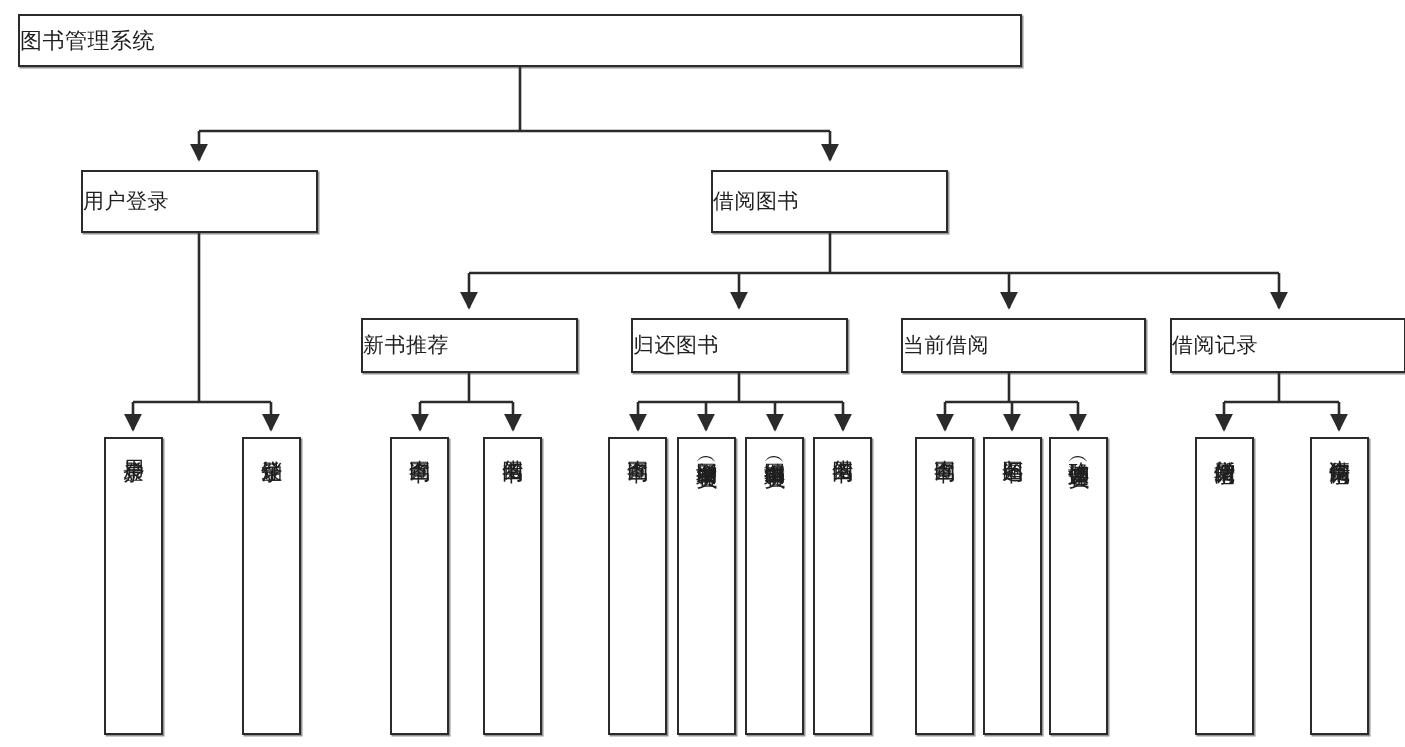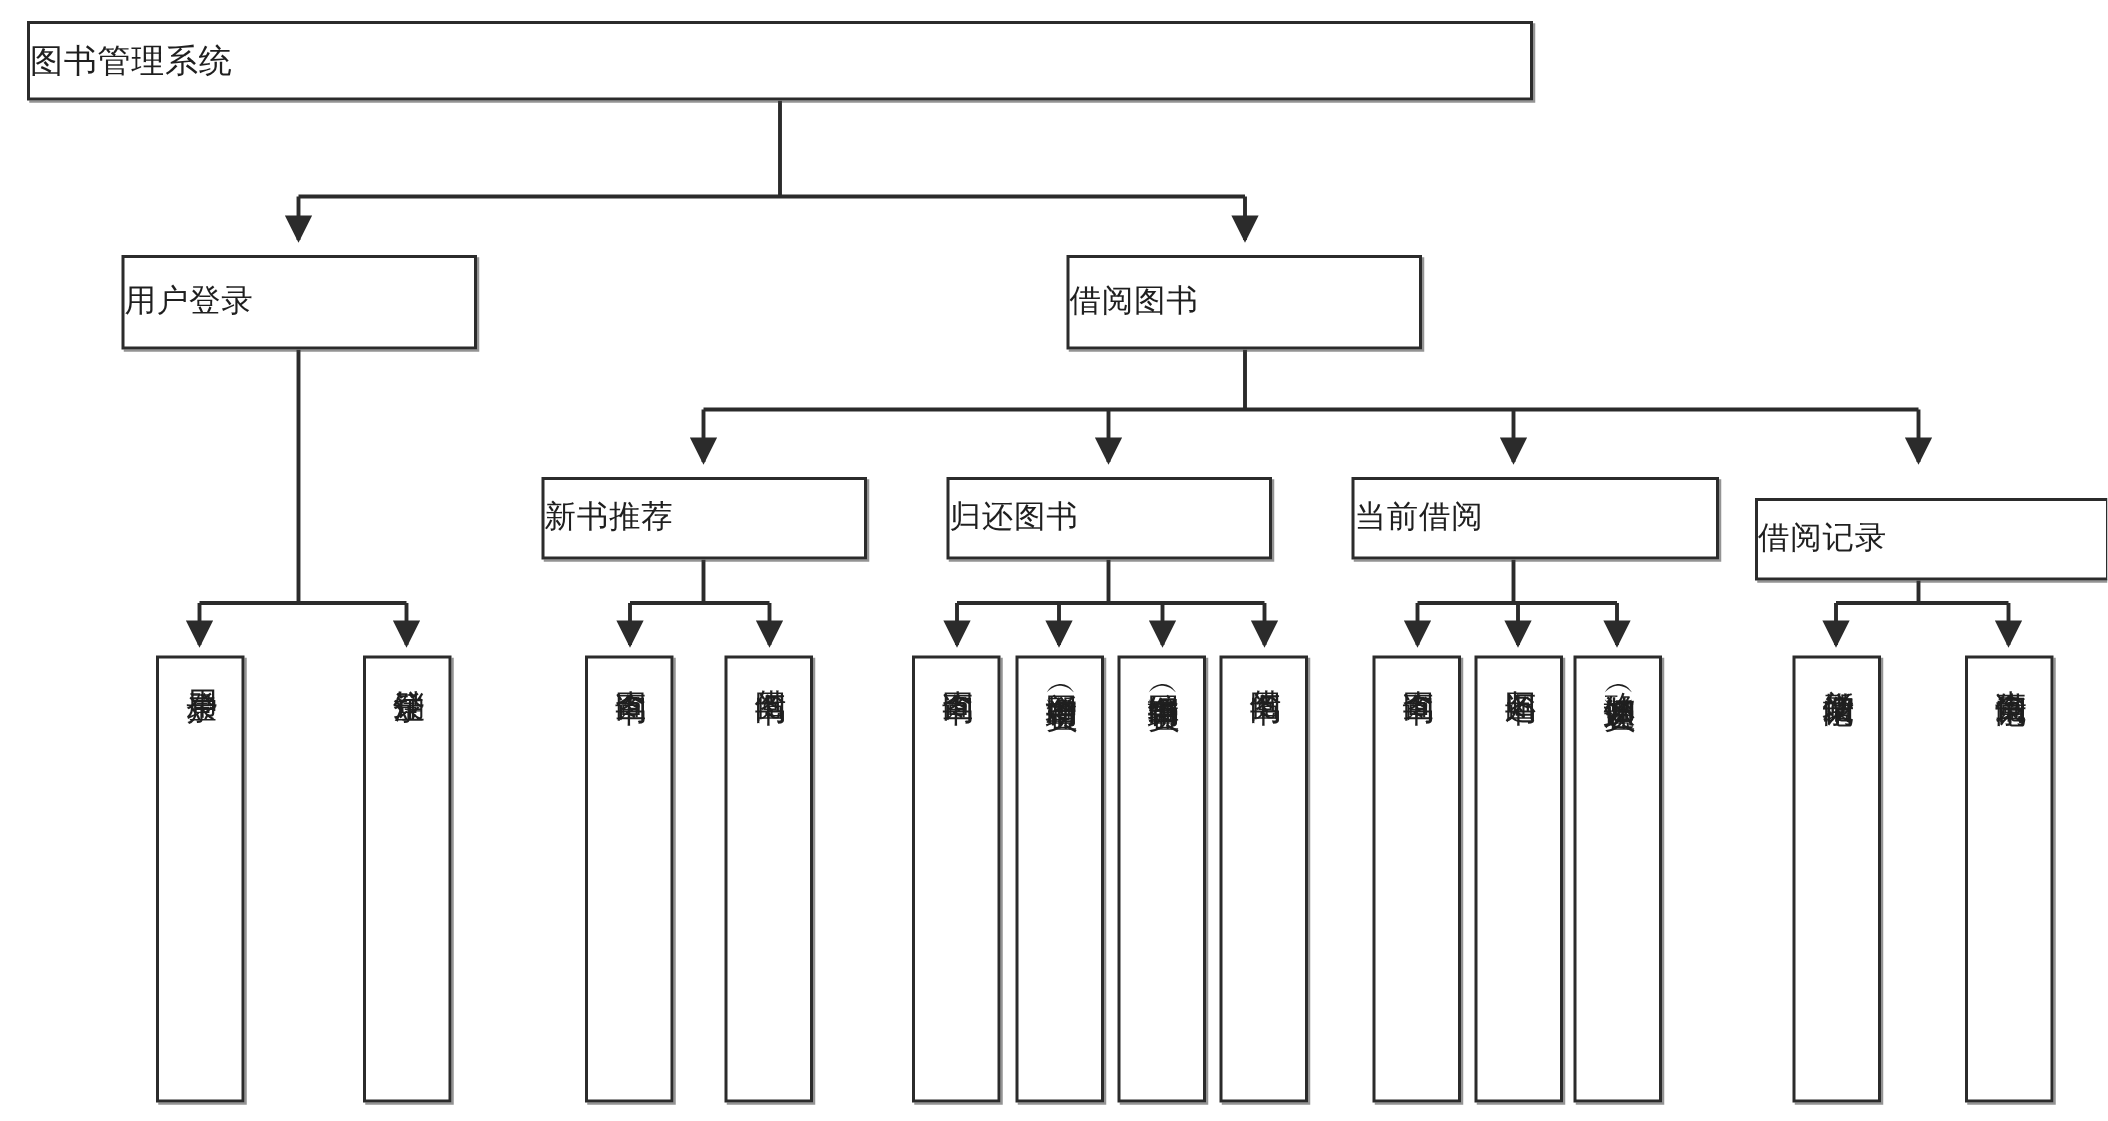--- a/index.html
+++ b/index.html
@@ -137,21 +137,21 @@
 
   <div class="node" style="left:361px; top:318px; width:217px; height:55px;">
     <span class="label">新书推荐</span>
   </div>
   <div class="node" style="left:631px; top:318px; width:217px; height:55px;">
     <span class="label">归还图书</span>
   </div>
   <div class="node" style="left:901px; top:318px; width:245px; height:55px;">
     <span class="label">当前借阅</span>
   </div>
-  <div class="node" style="left:1170px; top:318px; width:236px; height:55px;margin-top:14px;">
+  <div class="node" style="left:1170px; top:318px; width:236px; height:55px;">
     <span class="label">借阅记录</span>
   </div>
 
   <div class="node leaf" style="left:104px; top:437px; width:59px; height:298px;">
     <span class="label">用户登录</span>
   </div>
   <div class="node leaf" style="left:242px; top:437px; width:59px; height:298px;">
     <span class="label">注销登录</span>
   </div>
 

